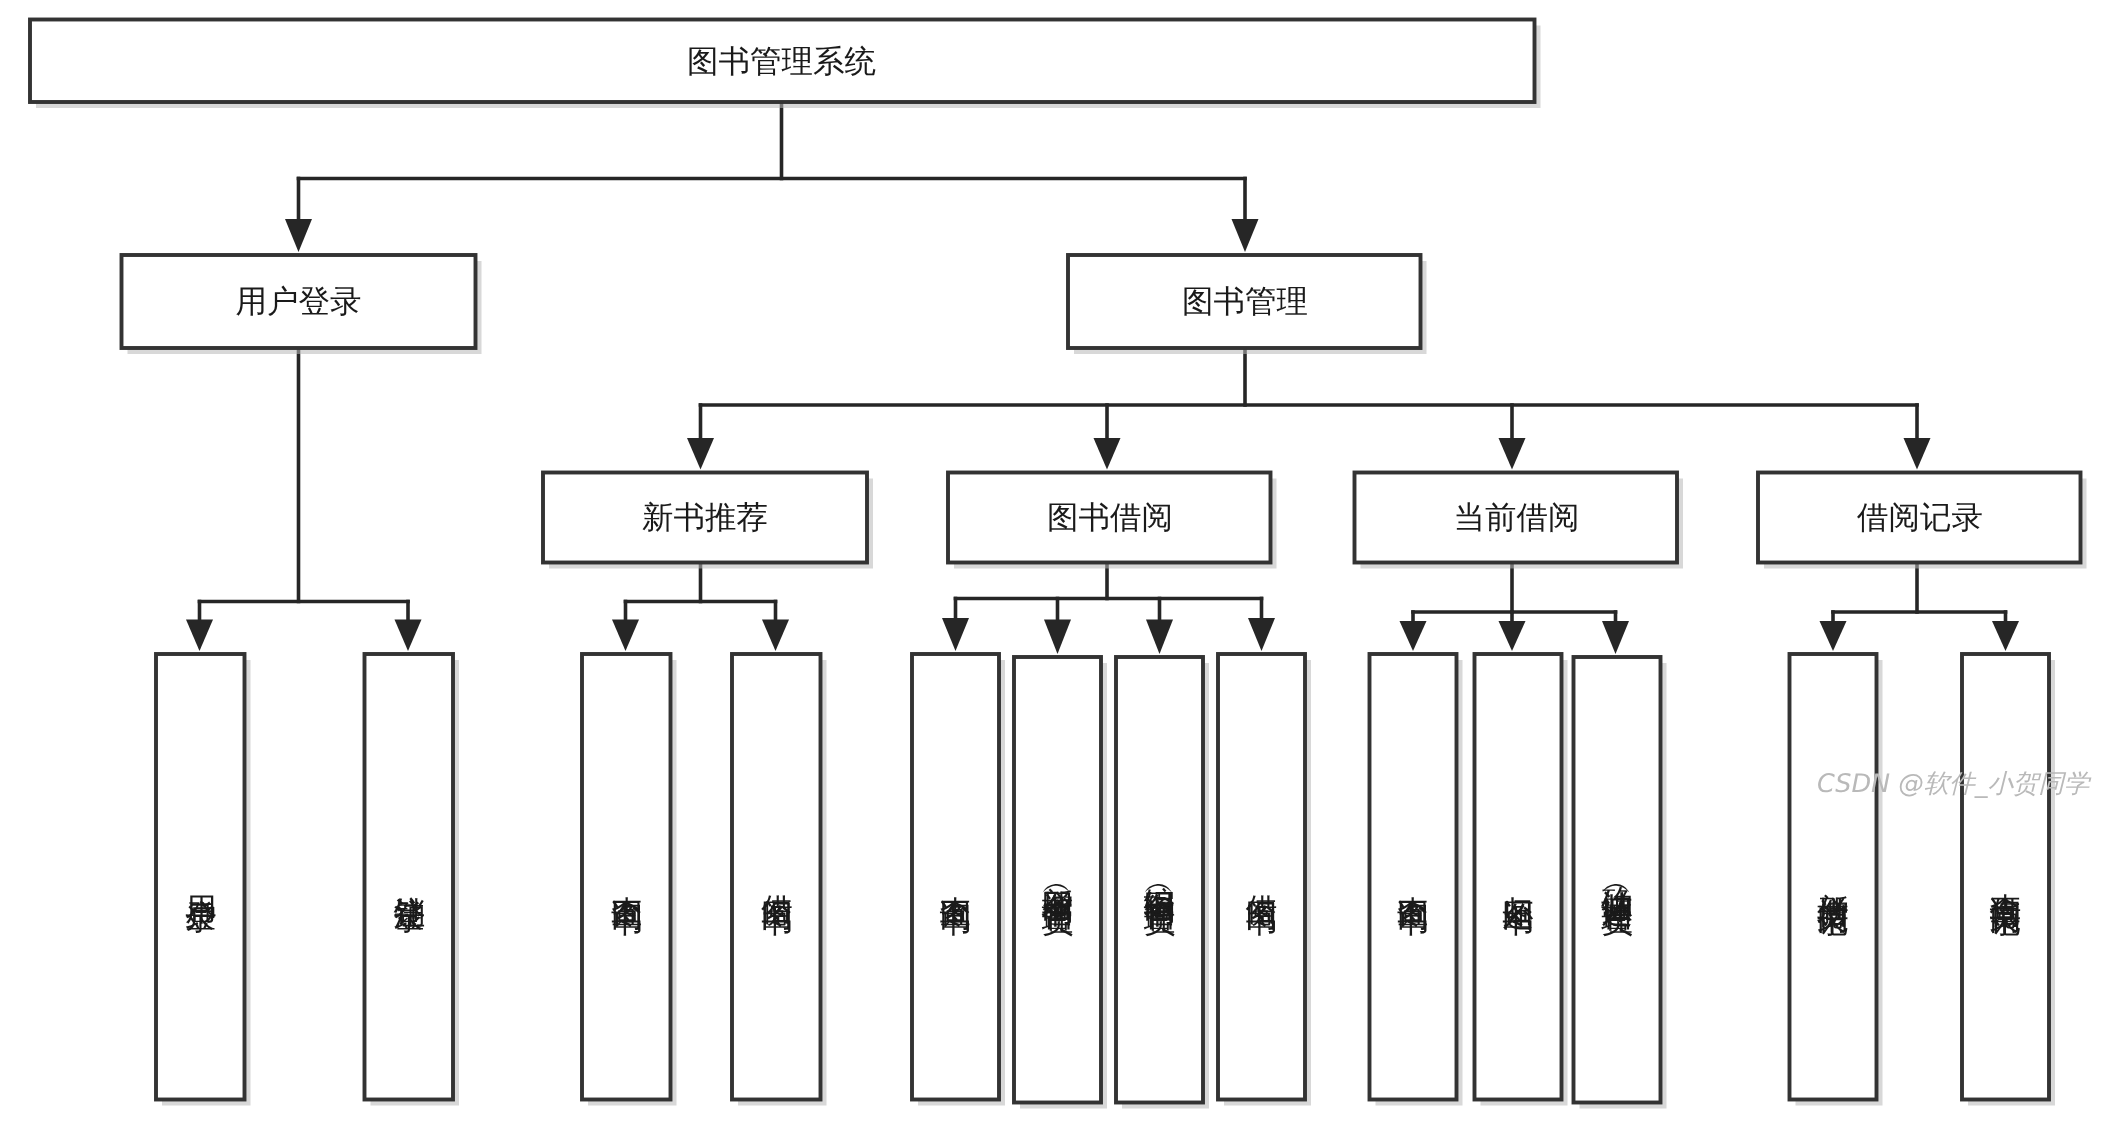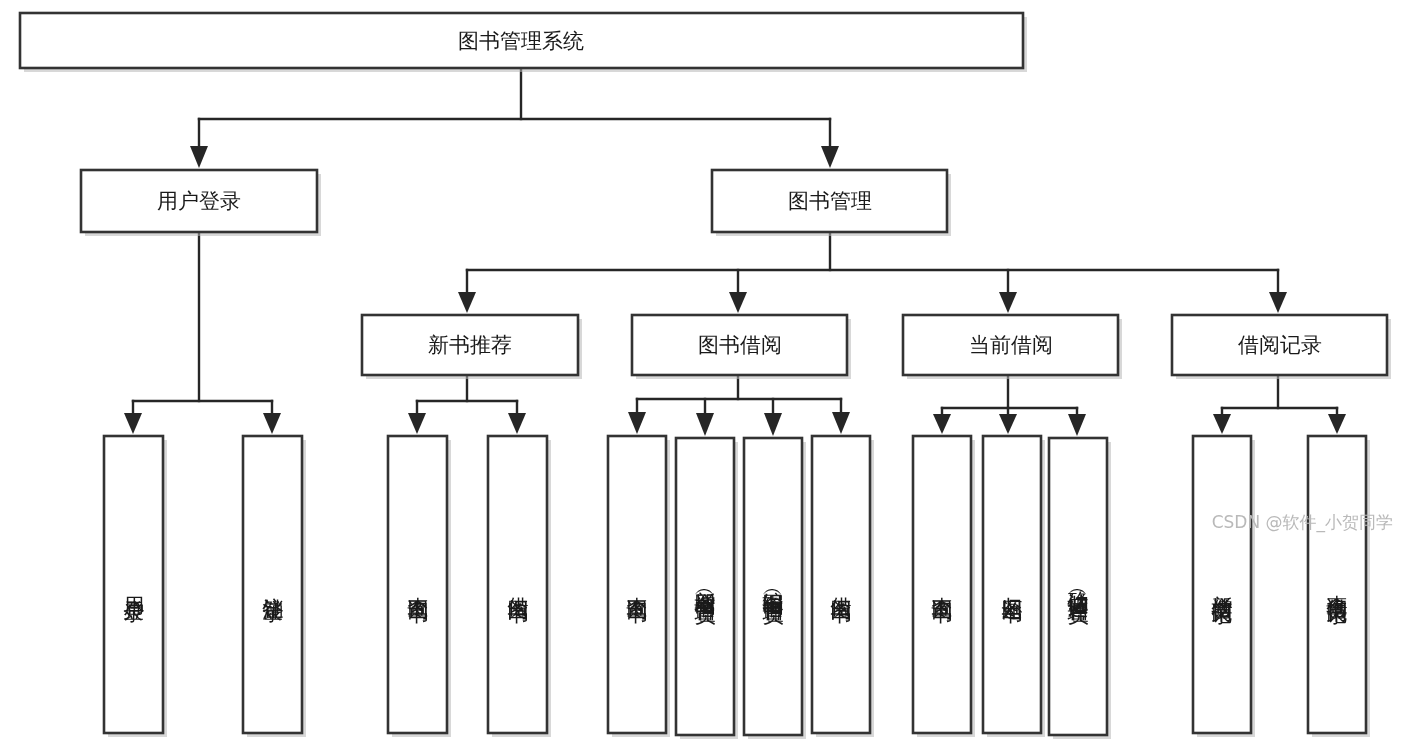--- a/index.html
+++ b/index.html
@@ -61,20 +61,21 @@
   }
   .watermark {
     position: absolute;
     right: 12px;
     bottom: 8px;
     font-family: "DejaVu Sans", "Liberation Sans", sans-serif;
     font-size: 17px;
     color: #b9b9b9;
     white-space: nowrap;
     pointer-events: none;
+    font-style: italic;
   }
 </style>
 </head>
 <body>
 
 <div id="diagram-root">
   <svg class="diagram" viewBox="0 0 1405 747" xmlns="http://www.w3.org/2000/svg">
     <defs>
       <marker id="arr" viewBox="0 0 12 12" refX="6" refY="10.5" markerWidth="10" markerHeight="11" orient="auto-start-reverse">
         <path d="M 1 0 L 11 0 L 6 11 Z" class="arrow-head"></path>

